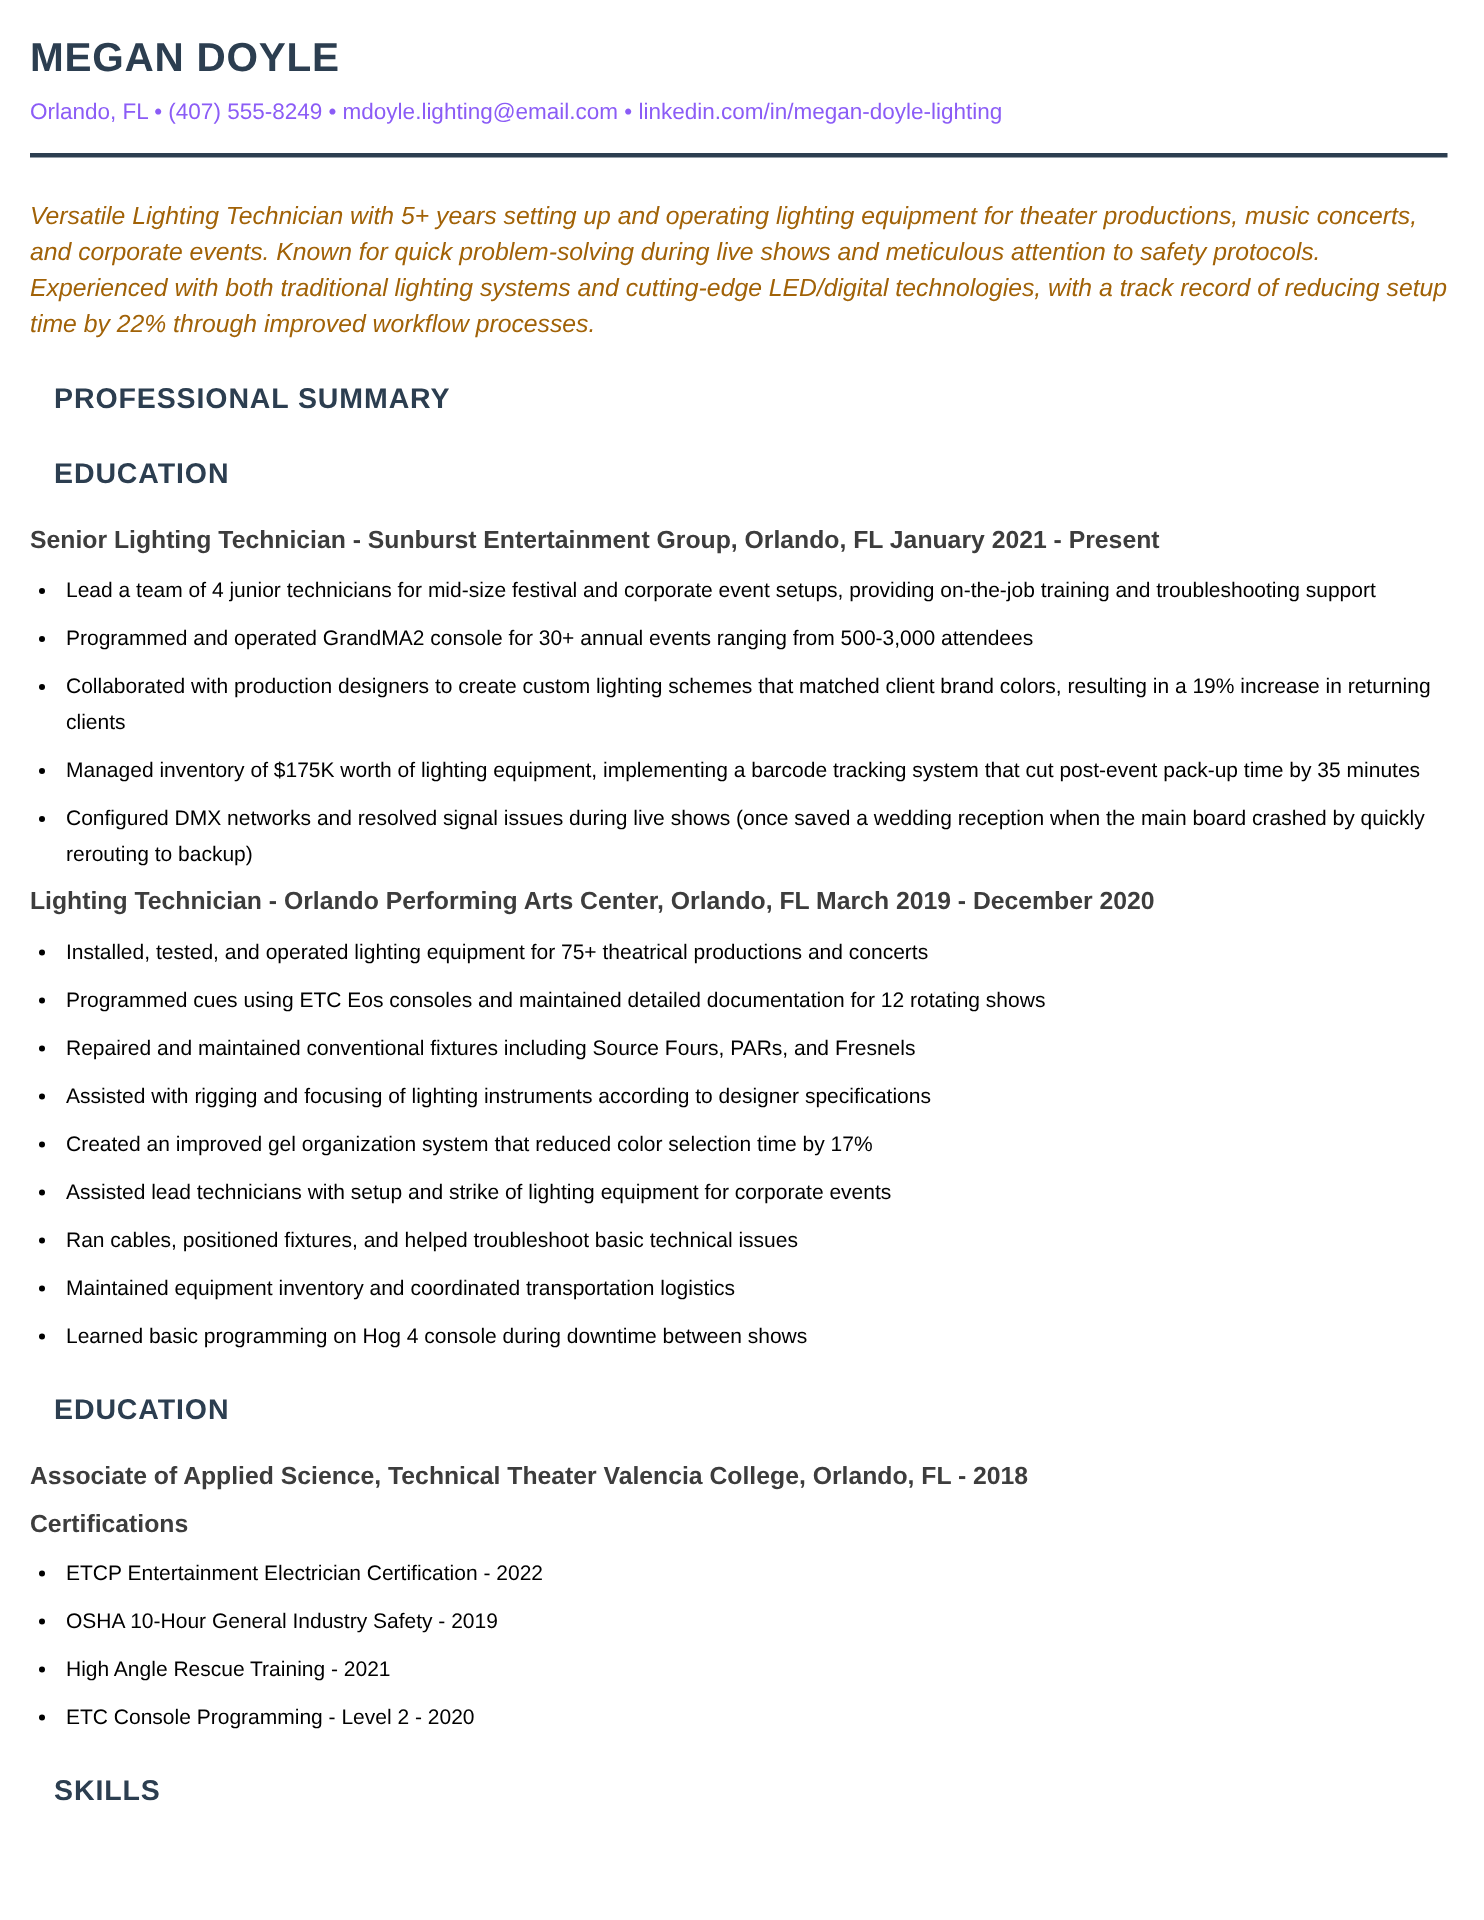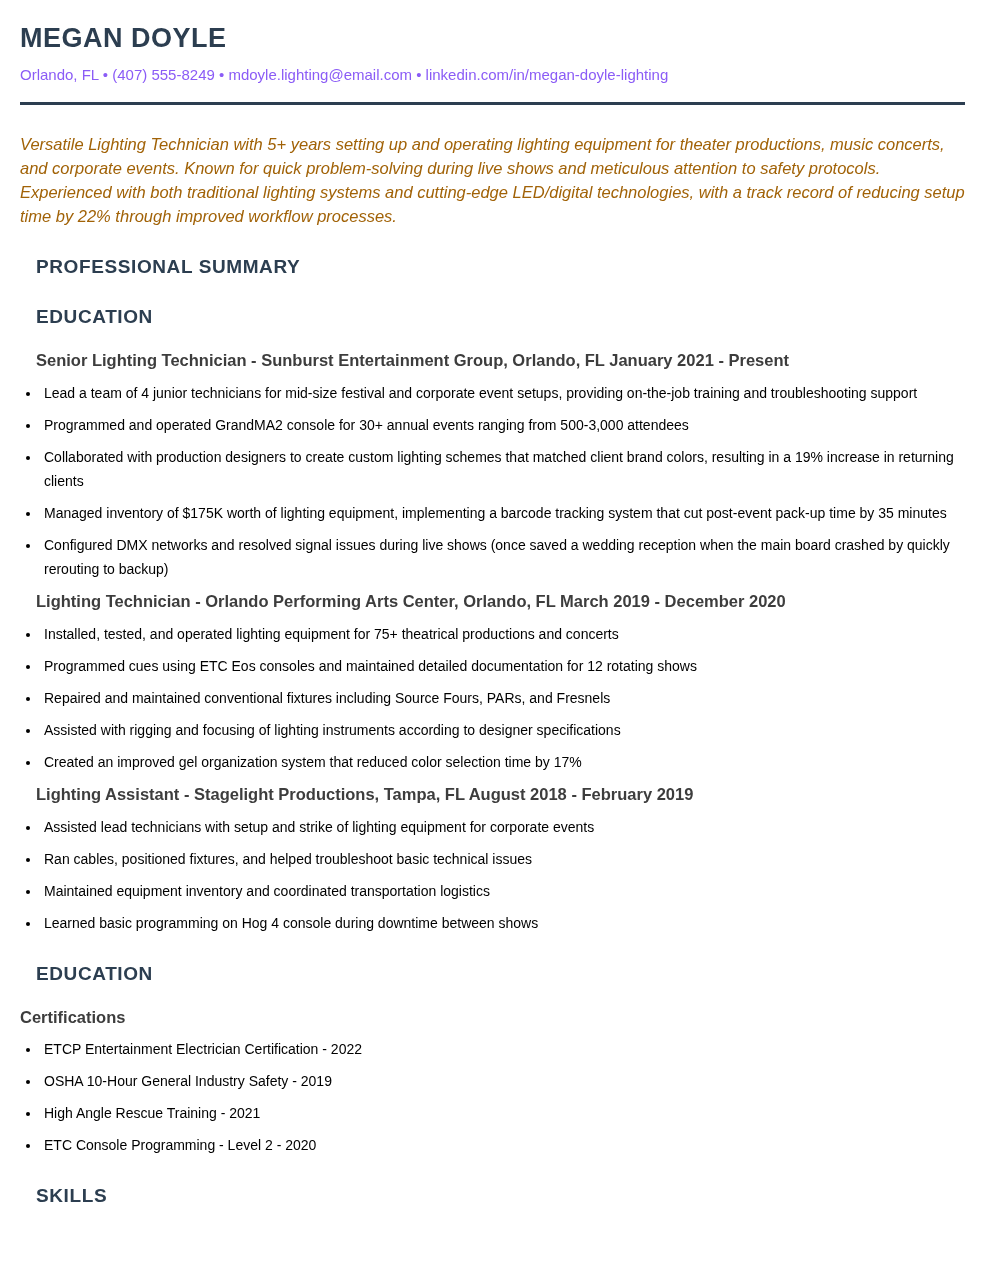--- a/index.html
+++ b/index.html
@@ -49,21 +49,21 @@
     font-weight: bold;
     letter-spacing: 0.6px;
     color: #2c3e50;
     margin: 28px 0 20px 16px;
   }
   .job-title, .edu-line {
     font-size: 16.5px;
     line-height: 24px;
     font-weight: bold;
     color: #3d3d3d;
-    margin: 0 0 9px 16px;
+    margin: 0 0 9px 0;
   }
   .edu-line {
     margin: 0 0 8px 0;
   }
   ul.bullets {
     margin: 0;
     padding: 0 0 0 21px;
     list-style: disc;
   }
   ul.bullets li {
@@ -107,31 +107,31 @@
     <ul class="bullets">
         <li>Installed, tested, and operated lighting equipment for 75+ theatrical productions and concerts</li>
         <li>Programmed cues using ETC Eos consoles and maintained detailed documentation for 12 rotating shows</li>
         <li>Repaired and maintained conventional fixtures including Source Fours, PARs, and Fresnels</li>
         <li>Assisted with rigging and focusing of lighting instruments according to designer specifications</li>
         <li>Created an improved gel organization system that reduced color selection time by 17%</li>
       </ul>
   </div>
 
   <div>
-    <h3 class="job-title">Lighting Assistant - Stagelight Productions, Tampa, FL August 2018 - February 2019</h3>
     <ul class="bullets">
         <li>Assisted lead technicians with setup and strike of lighting equipment for corporate events</li>
         <li>Ran cables, positioned fixtures, and helped troubleshoot basic technical issues</li>
         <li>Maintained equipment inventory and coordinated transportation logistics</li>
         <li>Learned basic programming on Hog 4 console during downtime between shows</li>
       </ul>
   </div>
 
   <h2 class="section">EDUCATION</h2>
 
+  <p class="edu-line">Associate of Applied Science, Technical Theater Valencia College, Orlando, FL - 2018</p>
 
   <p class="edu-line">Certifications</p>
 
   <ul class="bullets">
       <li>ETCP Entertainment Electrician Certification - 2022</li>
       <li>OSHA 10-Hour General Industry Safety - 2019</li>
       <li>High Angle Rescue Training - 2021</li>
       <li>ETC Console Programming - Level 2 - 2020</li>
     </ul>
 

